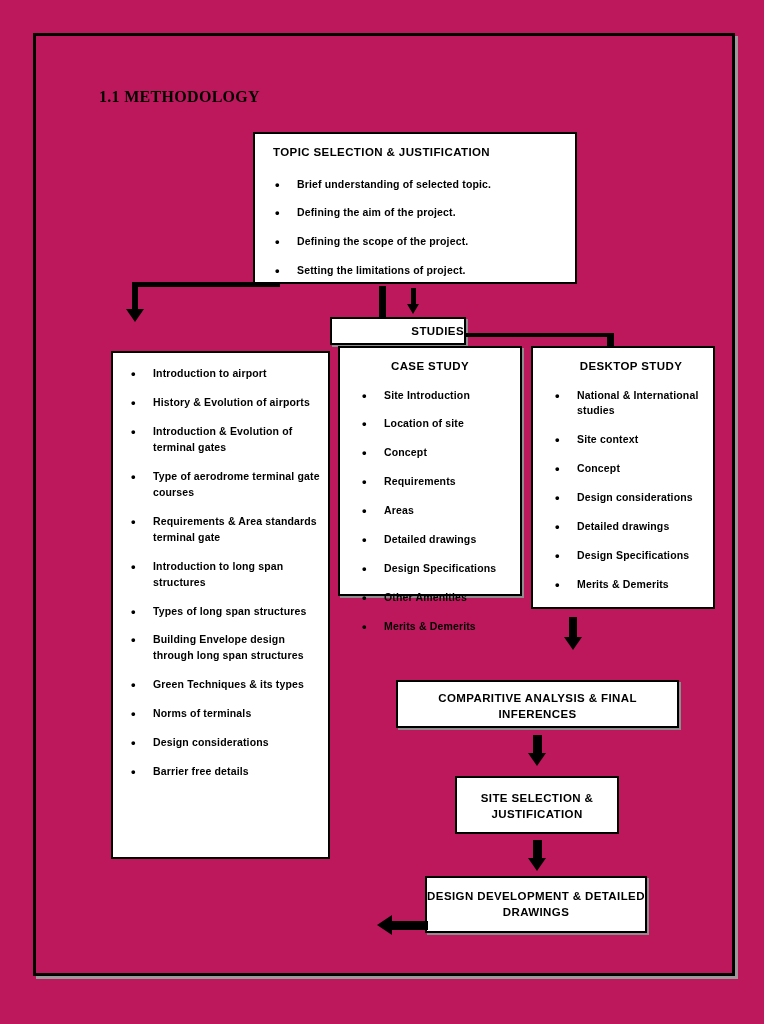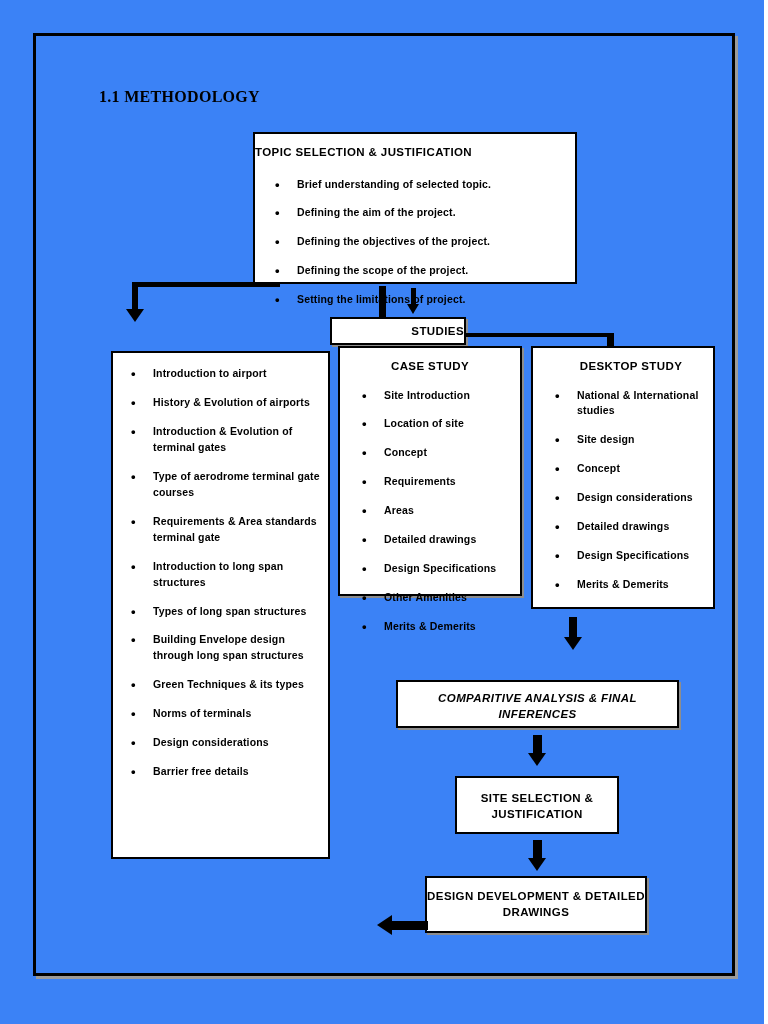--- a/index.html
+++ b/index.html
@@ -9,21 +9,21 @@
     background: #ffffff;
   }
   body {
     font-family: "Liberation Sans", sans-serif;
     color: #000000;
   }
   #page {
     position: relative;
     width: 764px;
     height: 1024px;
-    background: #3b82f6;
+    background: #be185d;
     overflow: hidden;
   }
   
   #page-frame {
     position: absolute;
     left: 33px;
     top: 33px;
     width: 702px;
     height: 943px;
     border: 3px solid #000000;
@@ -119,21 +119,21 @@
 
   #desktop-box {
     left: 531px; top: 346px; width: 184px; height: 263px;
   }
   #desktop-box .box-title { margin: 11px 0 0 16px; }
   #desktop-box ul.bullets { margin-top: 12px; padding-left: 16px; }
   #desktop-box ul.bullets li { padding-left: 28px; margin-bottom: 8px; }
   #desktop-box ul.bullets li::before { left: 6px; }
 
   #comparative-box {
-    left: 396px; top: 680px; width: 283px; height: 48px; font-style: italic;
+    left: 396px; top: 680px; width: 283px; height: 48px;
   }
   #comparative-box .box-title { margin-top: 9px; }
 
   #site-selection-box {
     left: 455px; top: 776px; width: 164px; height: 58px;
   }
   #site-selection-box .box-title { margin-top: 13px; text-align: center; }
 
   #design-dev-box {
     left: 425px; top: 876px; width: 222px; height: 57px;
@@ -168,25 +168,24 @@
 </head>
 <body>
 
 <div id="page">
 
   <div id="page-frame"></div>
 
   <div class="section-heading">1.1 METHODOLOGY</div>
 
   <div class="fbox" id="topic-box">
-    <div class="box-title" style="text-align:left;">TOPIC SELECTION  &amp; JUSTIFICATION</div>
+    <div class="box-title" style="padding-left:18px; text-align:left;">TOPIC SELECTION  &amp; JUSTIFICATION</div>
     <ul class="bullets">
       <li>Brief understanding  of selected topic.</li>
       <li>Defining the aim of the project.</li>
-      <li>Defining the objectives of the project.</li>
       <li>Defining  the scope of the project.</li>
       <li>Setting the limitations  of project.</li>
     </ul>
   </div>
 
   <div class="conn" style="left:132px; top:282px; width:148px; height:5px;"></div>
   <div class="conn" style="left:132px; top:282px; width:6px; height:30px;"></div>
   <div class="arrow-head-down" style="left:126px; top:309px;"></div>
 
   <div class="conn" style="left:379px; top:286px; width:7px; height:56px;"></div>
@@ -232,21 +231,21 @@
       <li>Design Specifications</li>
       <li>Other Amenities</li>
       <li>Merits  &amp; Demerits</li>
     </ul>
   </div>
 
   <div class="fbox" id="desktop-box">
     <div class="box-title">DESKTOP STUDY</div>
     <ul class="bullets">
       <li>National &amp; International  studies</li>
-      <li>Site design</li>
+      <li>Site context</li>
       <li>Concept</li>
       <li>Design considerations</li>
       <li>Detailed drawings</li>
       <li>Design Specifications</li>
       <li>Merits  &amp; Demerits</li>
     </ul>
   </div>
 
   <div class="conn" style="left:569px; top:617px; width:8px; height:24px;"></div>
   <div class="arrow-head-down" style="left:564px; top:637px;"></div>

